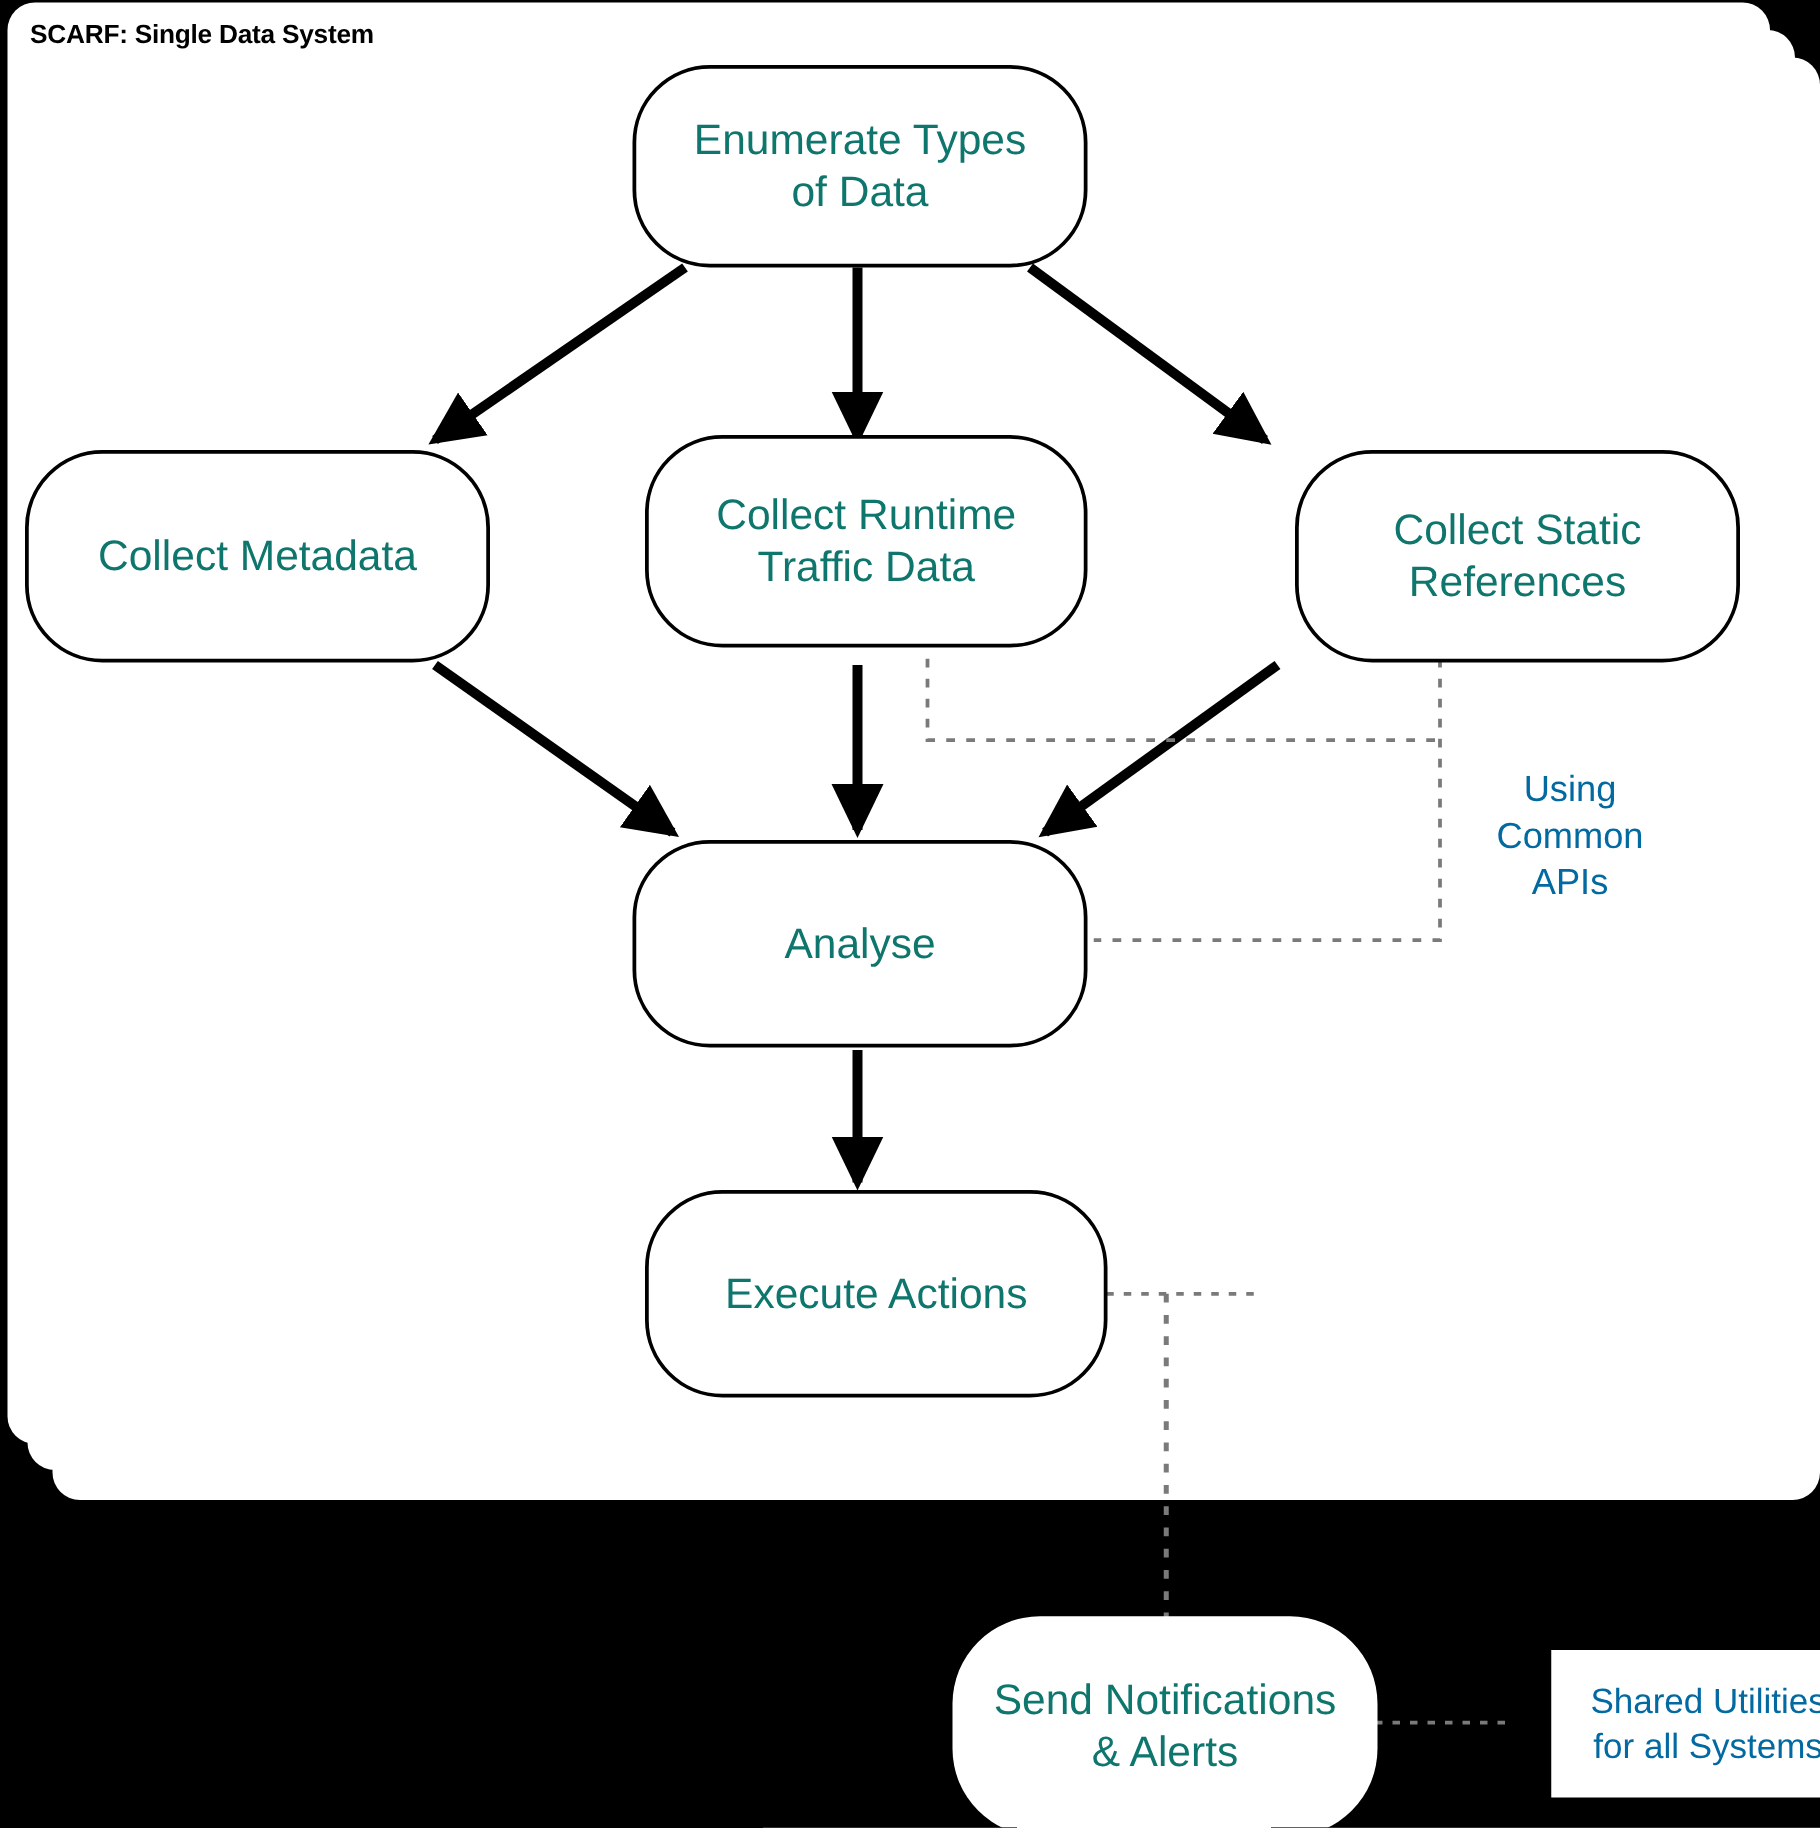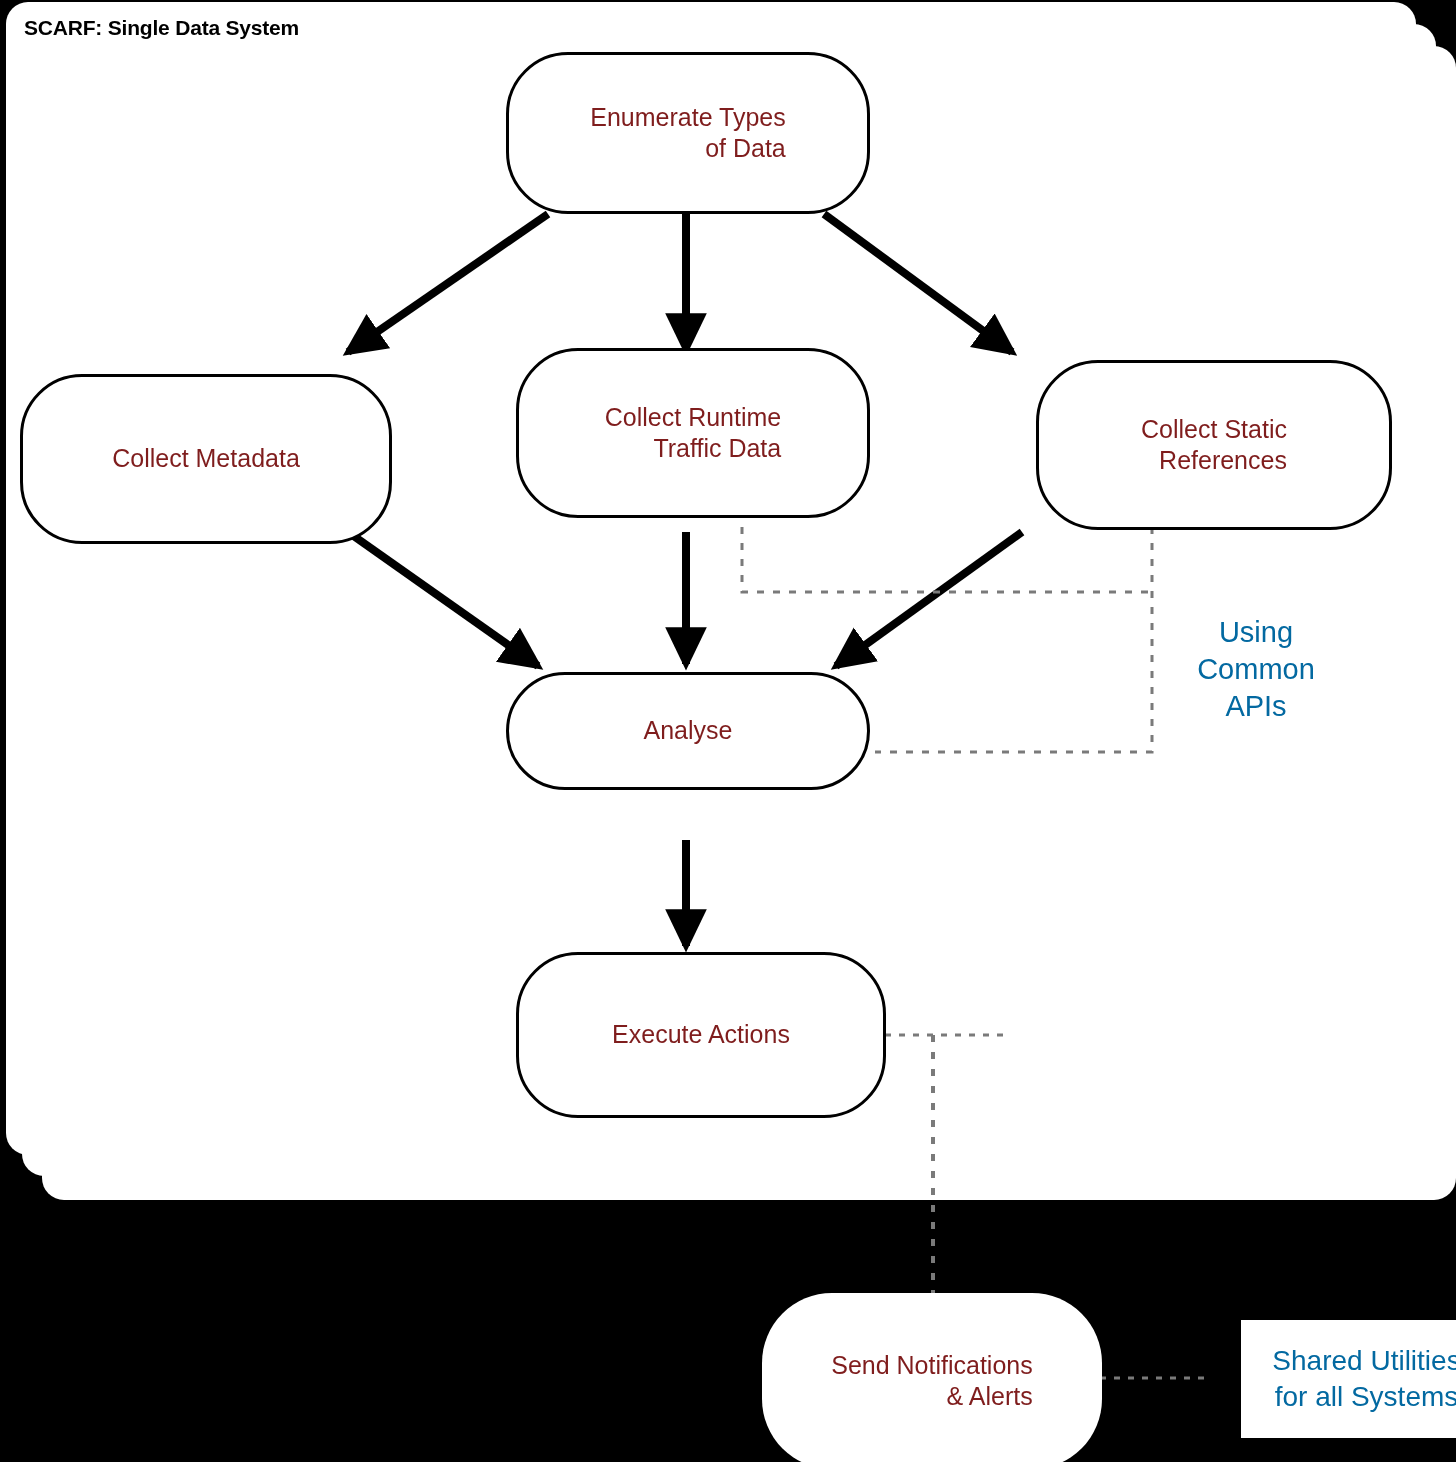--- a/index.html
+++ b/index.html
@@ -40,36 +40,36 @@
   
   .node {
     position: absolute;
     box-sizing: border-box;
     background: #ffffff;
     border: 3px solid #000000;
     border-radius: 62px;
     display: flex;
     align-items: center;
     justify-content: center;
-    text-align: right;
-    color: #7f1d1d;
-    font-size: 25px;
+    text-align: center;
+    color: #0f766e;
+    font-size: 34px;
     line-height: 1.25;
     white-space: pre-line;
   }
   .node.plain {
     border: none;
     border-radius: 70px;
   }
 
   #n-enumerate      { left: 506px;  top: 52px;   width: 364px; height: 162px; }
-  #n-metadata       { left: 20px;   top: 360px;  width: 372px; height: 170px; margin-top: 14px; }
+  #n-metadata       { left: 20px;   top: 360px;  width: 372px; height: 170px; }
   #n-runtime        { left: 516px;  top: 348px;  width: 354px; height: 170px; }
   #n-static         { left: 1036px;  top: 360px;  width: 356px; height: 170px; }
-  #n-analyse        { left: 506px;  top: 672px;  width: 364px; height: 118px; }
+  #n-analyse        { left: 506px;  top: 672px;  width: 364px; height: 166px; }
   #n-execute        { left: 516px;  top: 952px;  width: 370px; height: 166px; }
   #n-custom         { left: 1006px; top: 952px;  width: 362px; height: 166px; }
   #n-notify         { left: 762px;  top: 1293px; width: 340px; height: 176px;
                       border: none; border-radius: 70px; }
 
   
   #edges {
     position: absolute;
     left: 0; top: 0;
     width: 1456px;

